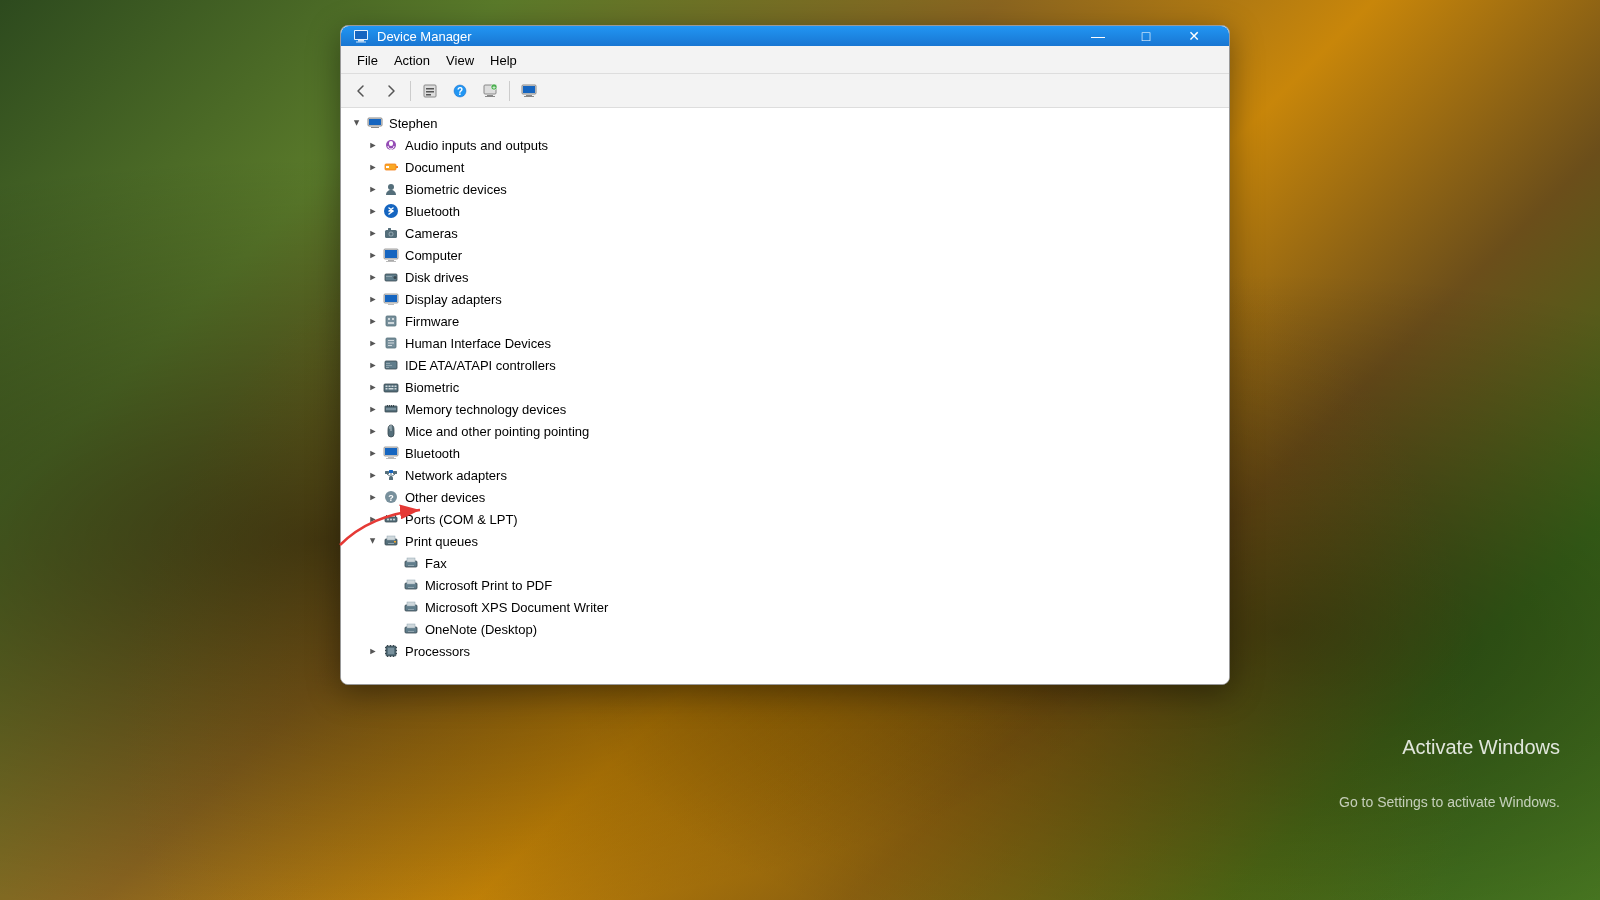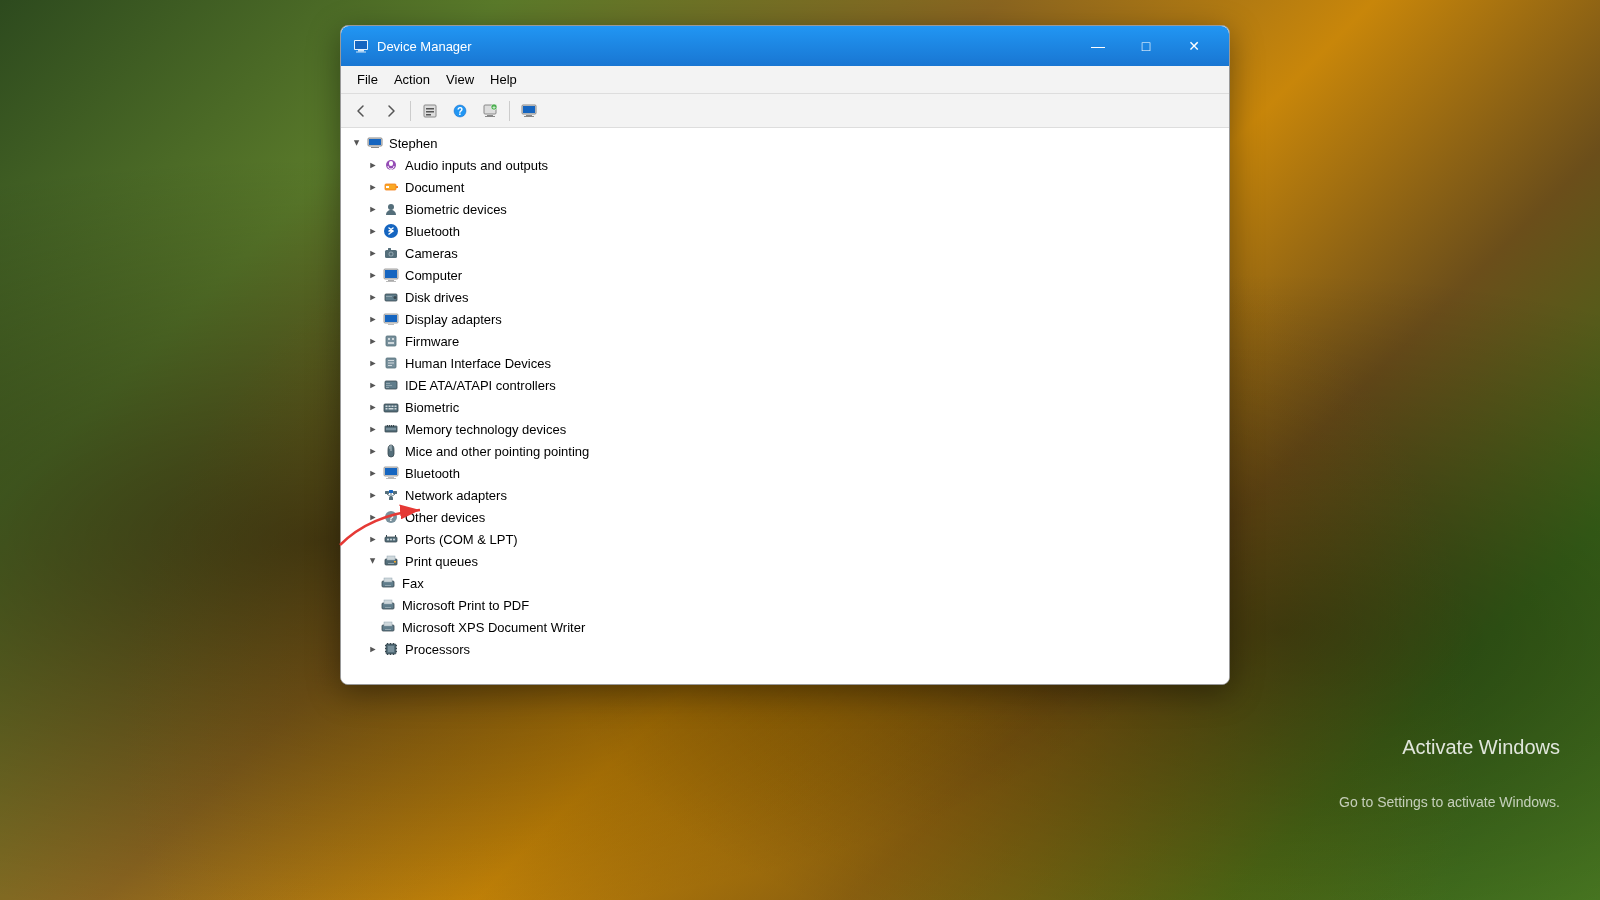--- a/index.html
+++ b/index.html
@@ -68,21 +68,21 @@
       overflow: hidden;
     }
 
     
     .title-bar {
       display: flex;
       align-items: center;
       justify-content: space-between;
       background: linear-gradient(to bottom, #2196f3, #1976d2);
       padding: 0 12px;
-      height: 40px;
+      height: 20px;
       border-radius: 8px 8px 0 0;
       flex-shrink: 0;
     }
 
     .title-bar-left {
       display: flex;
       align-items: center;
       gap: 8px;
     }
 
@@ -120,23 +120,23 @@
       cursor: pointer;
       display: flex;
       align-items: center;
       justify-content: center;
       border-radius: 4px;
     }
 
     
     .menu-bar {
       display: flex;
-      align-items: center;
+      align-items: flex-end;
       background: #f3f3f3;
-      padding: 8px 8px;
+      padding: 2px 8px;
       border-bottom: 1px solid #ddd;
       height: 28px;
       flex-shrink: 0;
     }
 
     .menu-item {
       padding: 3px 8px;
       font-size: 13px;
       cursor: pointer;
       border-radius: 3px;
@@ -234,21 +234,21 @@
       flex-shrink: 0;
       margin-right: 4px;
     }
 
     .item-label {
       font-size: 13px;
     }
 
     .indent-1 { padding-left: 8px; }
     .indent-2 { padding-left: 24px; }
-    .indent-3 { padding-left: 21px; }
+    .indent-3 { padding-left: 44px; }
 
     
     .red-arrow {
       position: absolute;
       left: 0;
       top: 480px;
       z-index: 20;
       pointer-events: none;
     }
   </style>
@@ -629,20 +629,31 @@
         <span class="item-icon">
           <svg width="16" height="16" viewBox="0 0 16 16">
               <rect x="2" y="6" width="12" height="6" rx="1" fill="#607D8B" stroke="#37474F" stroke-width="0.8"></rect>
               <rect x="4" y="3" width="8" height="4" fill="#CFD8DC" stroke="#90A4AE" stroke-width="0.5"></rect>
               <rect x="5" y="10" width="6" height="1" fill="#90A4AE"></rect>
             </svg>
         </span>
         <span class="item-label">Microsoft XPS Document Writer</span>
       </div>
 
+      <div class="tree-item indent-3">
+        <span class="chevron invisible">►</span>
+        <span class="item-icon">
+          <svg width="16" height="16" viewBox="0 0 16 16">
+              <rect x="2" y="6" width="12" height="6" rx="1" fill="#607D8B" stroke="#37474F" stroke-width="0.8"></rect>
+              <rect x="4" y="3" width="8" height="4" fill="#CFD8DC" stroke="#90A4AE" stroke-width="0.5"></rect>
+              <rect x="5" y="10" width="6" height="1" fill="#90A4AE"></rect>
+            </svg>
+        </span>
+        <span class="item-label">OneNote (Desktop)</span>
+      </div>
 
 
       <div class="tree-item indent-2">
         <span class="chevron">►</span>
         <span class="item-icon">
           <svg width="16" height="16" viewBox="0 0 16 16">
               <rect x="3" y="3" width="10" height="10" rx="1" fill="#546E7A" stroke="#37474F" stroke-width="0.8"></rect>
               <rect x="5" y="5" width="6" height="6" fill="#78909C"></rect>
               <rect x="4" y="2" width="1" height="1.5" fill="#37474F"></rect>
               <rect x="7" y="2" width="1" height="1.5" fill="#37474F"></rect>

